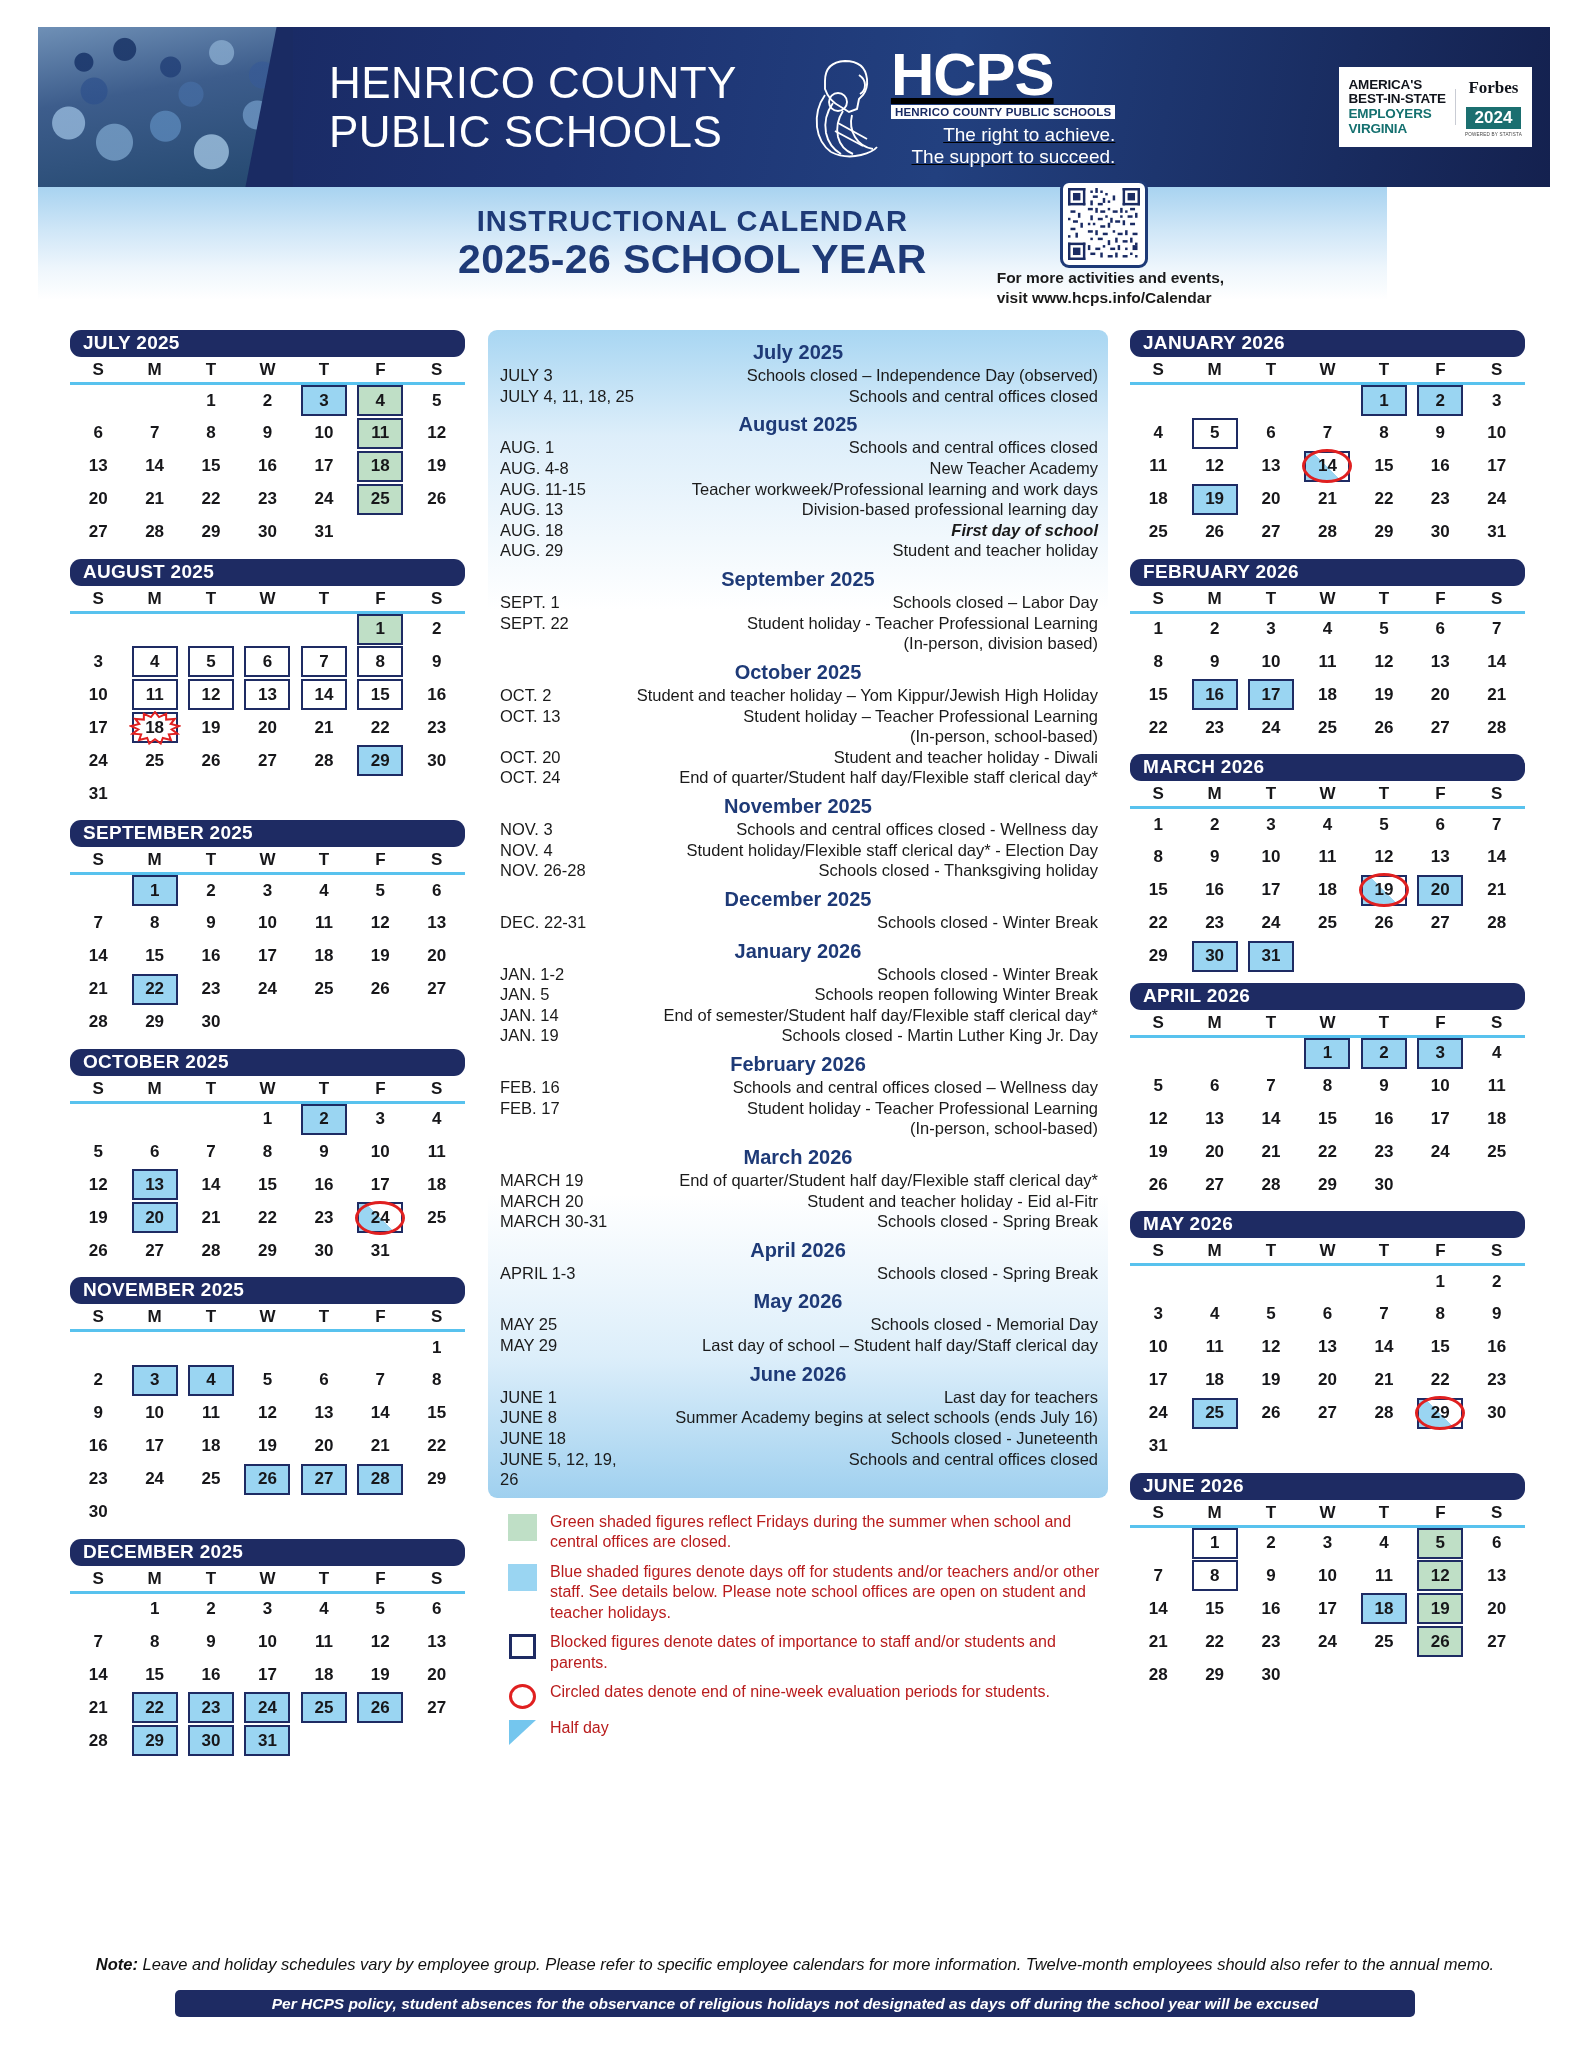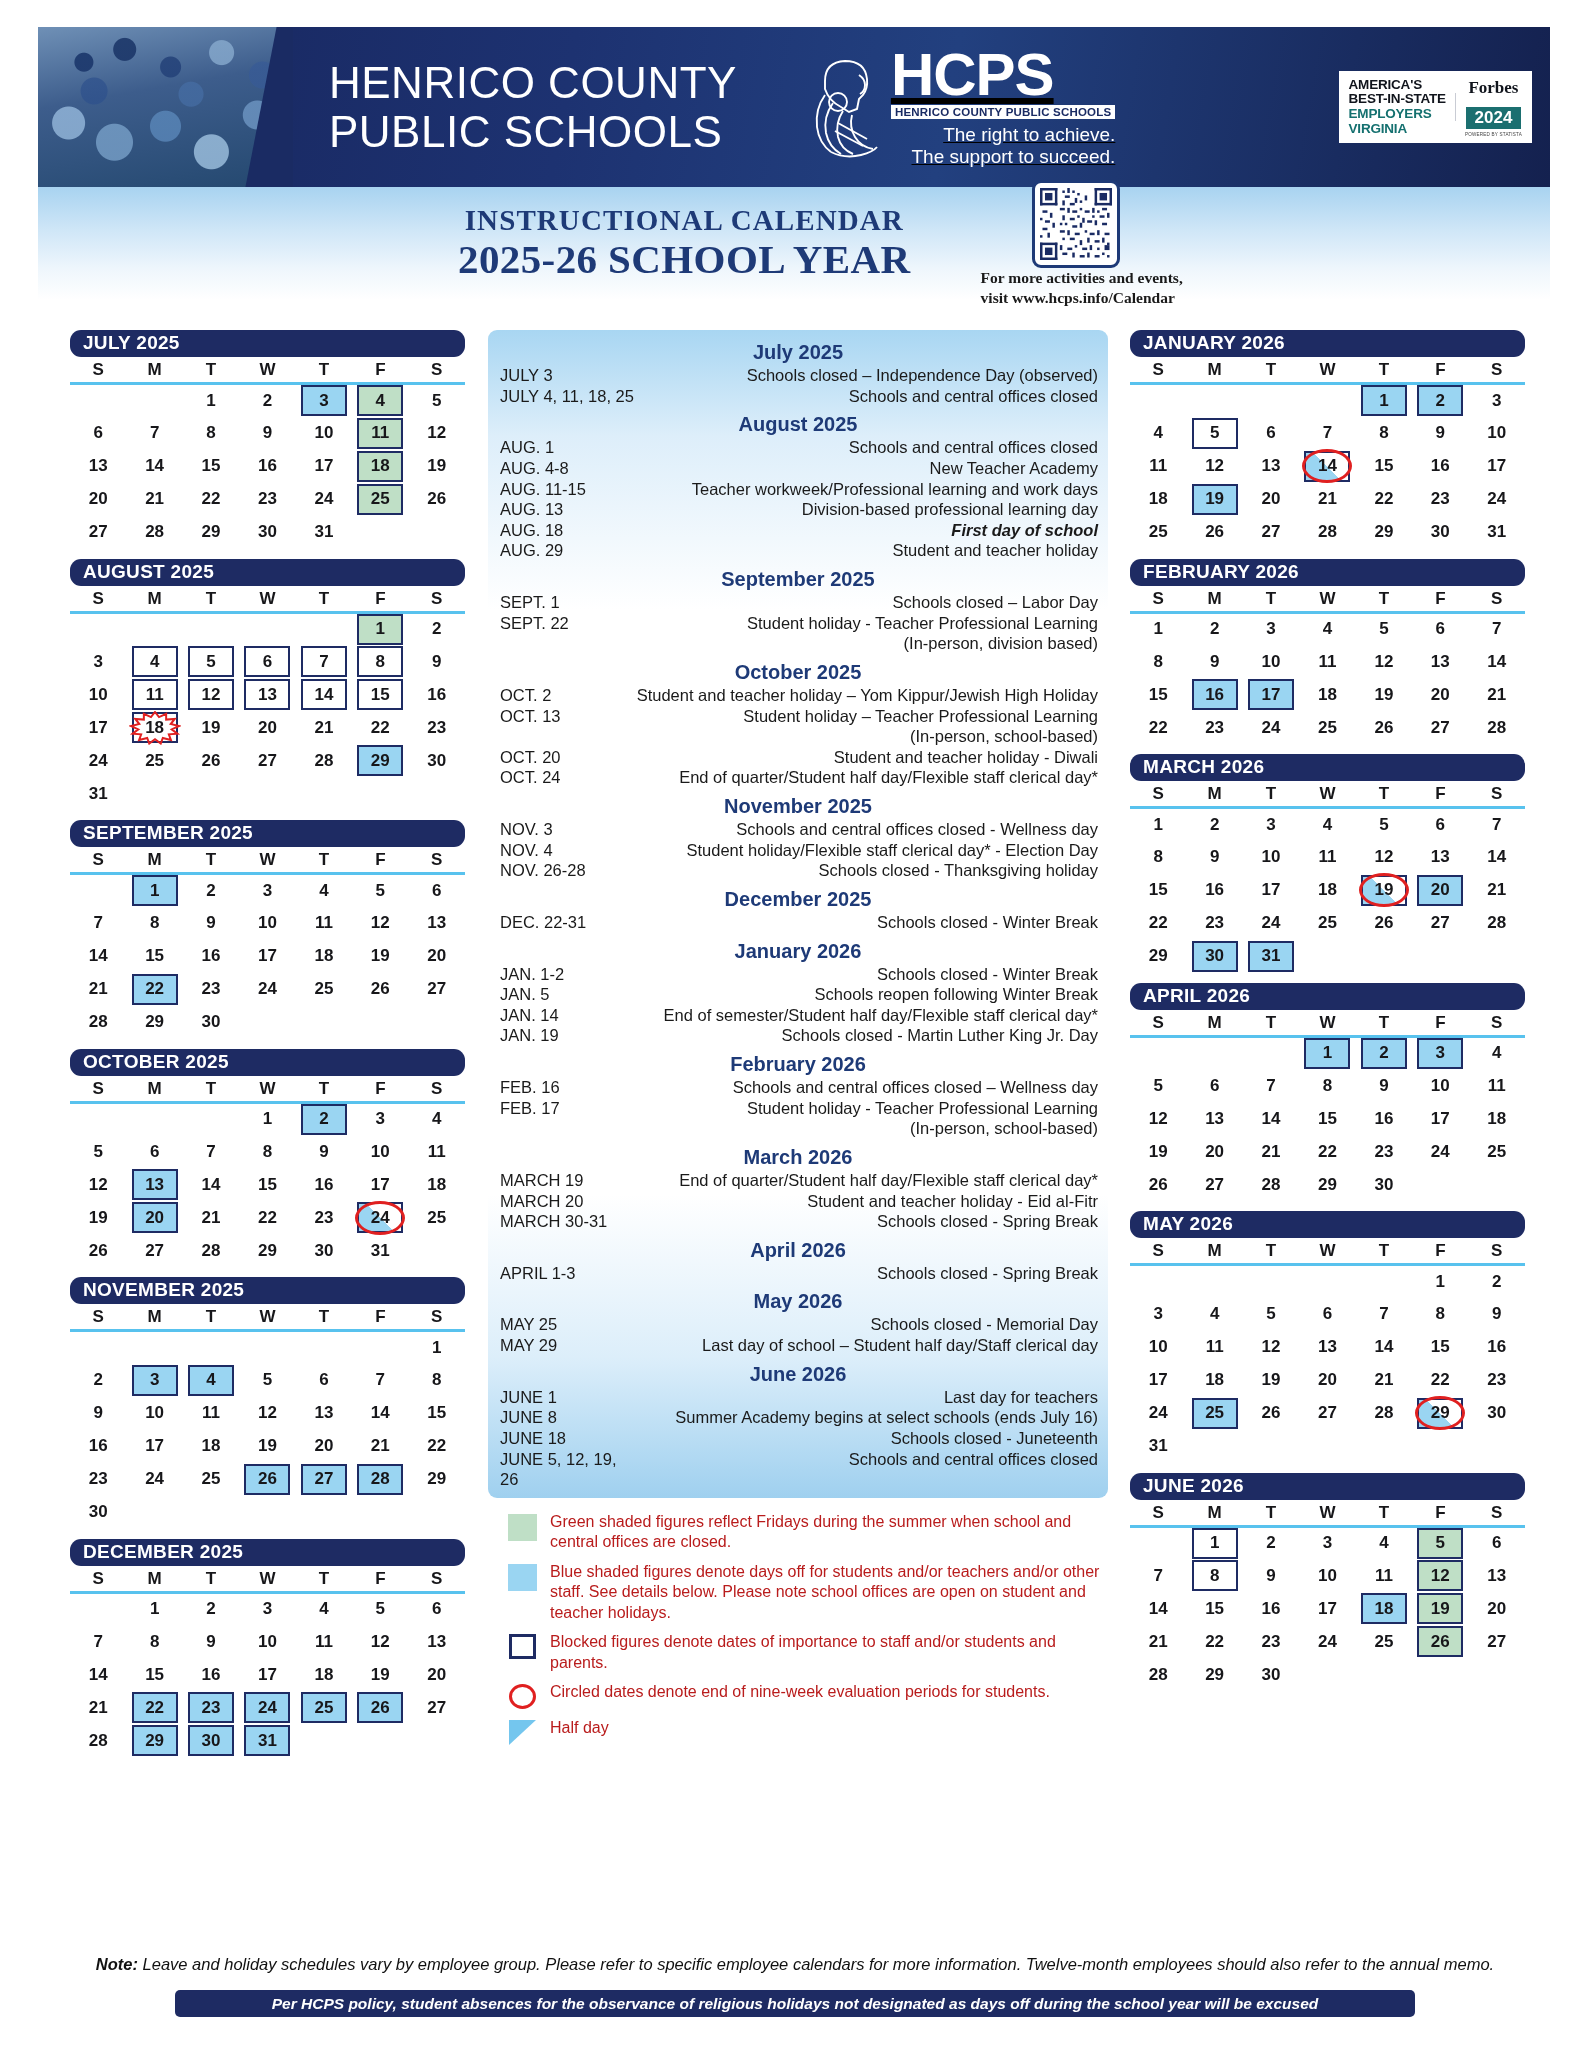--- a/index.html
+++ b/index.html
@@ -49,35 +49,35 @@
   .hcps-mark { width: 78px; height: 105px; flex:0 0 78px; }
   .hcps-right { margin-left: 8px; color:#fff; }
   .hcps-big { font-size: 60px; font-weight: bold; line-height: .92; letter-spacing: -1px; }
   .hcps-sub {
     background:#fff; color:#1a2b63; font-size: 11.5px; font-weight:bold;
     letter-spacing:.2px; padding: 1px 4px; display:inline-block; margin-top:2px;
   }
   .hcps-tag { font-size: 19px; line-height: 1.12; margin-top: 4px; text-align:right; }
   .forbes-badge {
     margin-left: auto; margin-right: 18px; background:#fff;
-    display:flex; align-items:stretch; padding: 22px 10px; height: 72px;
+    display:flex; align-items:stretch; padding: 22px 10px; height: 80px;
   }
   .forbes-left { padding-right:9px; border-right:1px solid #c9ccd4; display:flex; flex-direction:column; justify-content:center; }
   .fb-l1 { font-size:13.5px; font-weight:bold; color:#10141c; line-height:1.08; letter-spacing:-.2px;}
   .fb-l2 { font-size:13.5px; font-weight:bold; color:#14706f; line-height:1.08; letter-spacing:-.2px;}
   .forbes-right { padding-left:9px; display:flex; flex-direction:column; justify-content:center; align-items:center; }
   .fb-brand { font-family:"Liberation Serif", serif; font-size:17px; font-weight:bold; color:#10141c; }
   .fb-year { background:#1b6f70; color:#fff; font-size:17px; font-weight:bold; padding:1px 9px; margin-top:9px;}
   .fb-pow { font-size:4.6px; color:#444; margin-top:3px; letter-spacing:.2px;}
 
   
   .titlebar {
-    position:absolute; left:38px; top:187px; width:1512px; height:113px;
+    position:absolute; left:38px; top:187px; width:1349px; height:113px;
     background: linear-gradient(180deg,#a8d3f0 0%,#cfe6f7 38%,#eef6fc 72%,#ffffff 100%);
-    display:flex; align-items:center;font-family:Liberation Serif, serif;
+    display:flex; align-items:center;
   }
   .title-text { margin-left: 420px; text-align:center; color:#1e3a77; }
   .tt1 { font-size:29px; font-weight:bold; letter-spacing:1.1px; }
   .tt2 { font-size:41px; font-weight:bold; letter-spacing:.4px; margin-top:-2px;}
   .qr-wrap { margin-left: 58px; display:flex; align-items:center;flex-direction:column; }
   .qr-frame { width:88px; height:88px; border:3px solid #1e3a77; border-radius:9px; padding:5px; background:#fff;}
   .qr-note { margin-left:12px; font-size:15.5px; color:#1a1a1a; line-height:1.28; font-weight:600;}
 
   
   .col-left  { position:absolute; left:70px;  top:330px; width:395px; }

